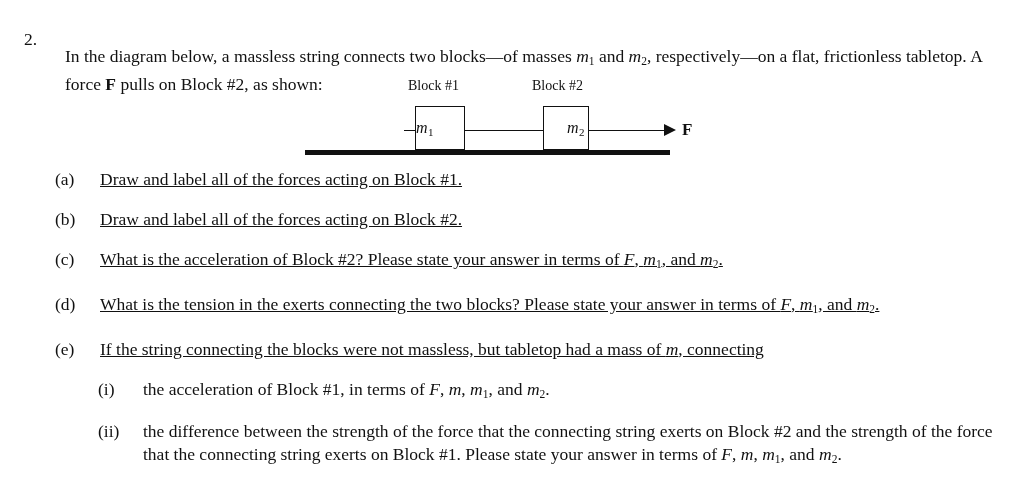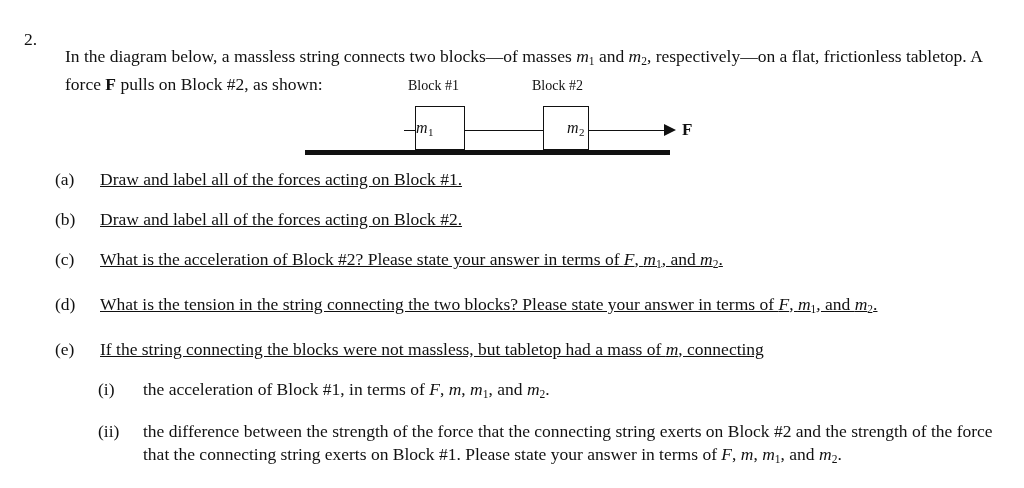--- a/index.html
+++ b/index.html
@@ -230,21 +230,21 @@
       <div class="part-text">Draw and label all of the forces acting on Block #2.</div>
     </div>
 
     <div class="part">
       <div class="part-label">(c)</div>
       <div class="part-text"><span>What is the acceleration of Block #2? Please state your answer in terms of </span><i class="v">F</i><span>, </span><i class="v">m</i><span class="sub">1</span><span>, and </span><i class="v">m</i><span class="sub">2</span><span>.</span></div>
     </div>
 
     <div class="part">
       <div class="part-label">(d)</div>
-      <div class="part-text"><span>What is the tension in the string connecting the two blocks? Please state your answer in terms of </span><i class="v">F</i><span>, </span><i class="v">m</i><span class="sub">1</span><span>, and </span><i class="v">m</i><span class="sub">2</span><span>.</span></div>
+      <div class="part-text"><span>What is the tension in the exerts connecting the two blocks? Please state your answer in terms of </span><i class="v">F</i><span>, </span><i class="v">m</i><span class="sub">1</span><span>, and </span><i class="v">m</i><span class="sub">2</span><span>.</span></div>
     </div>
 
     <div class="part">
       <div class="part-label">(e)</div>
       <div class="part-text"><span>If the string connecting the blocks were not massless, but tabletop had a mass of </span><i class="v">m</i><span>, connecting</span></div>
     </div>
 
     <div class="subparts">
 
       <div class="subpart">

